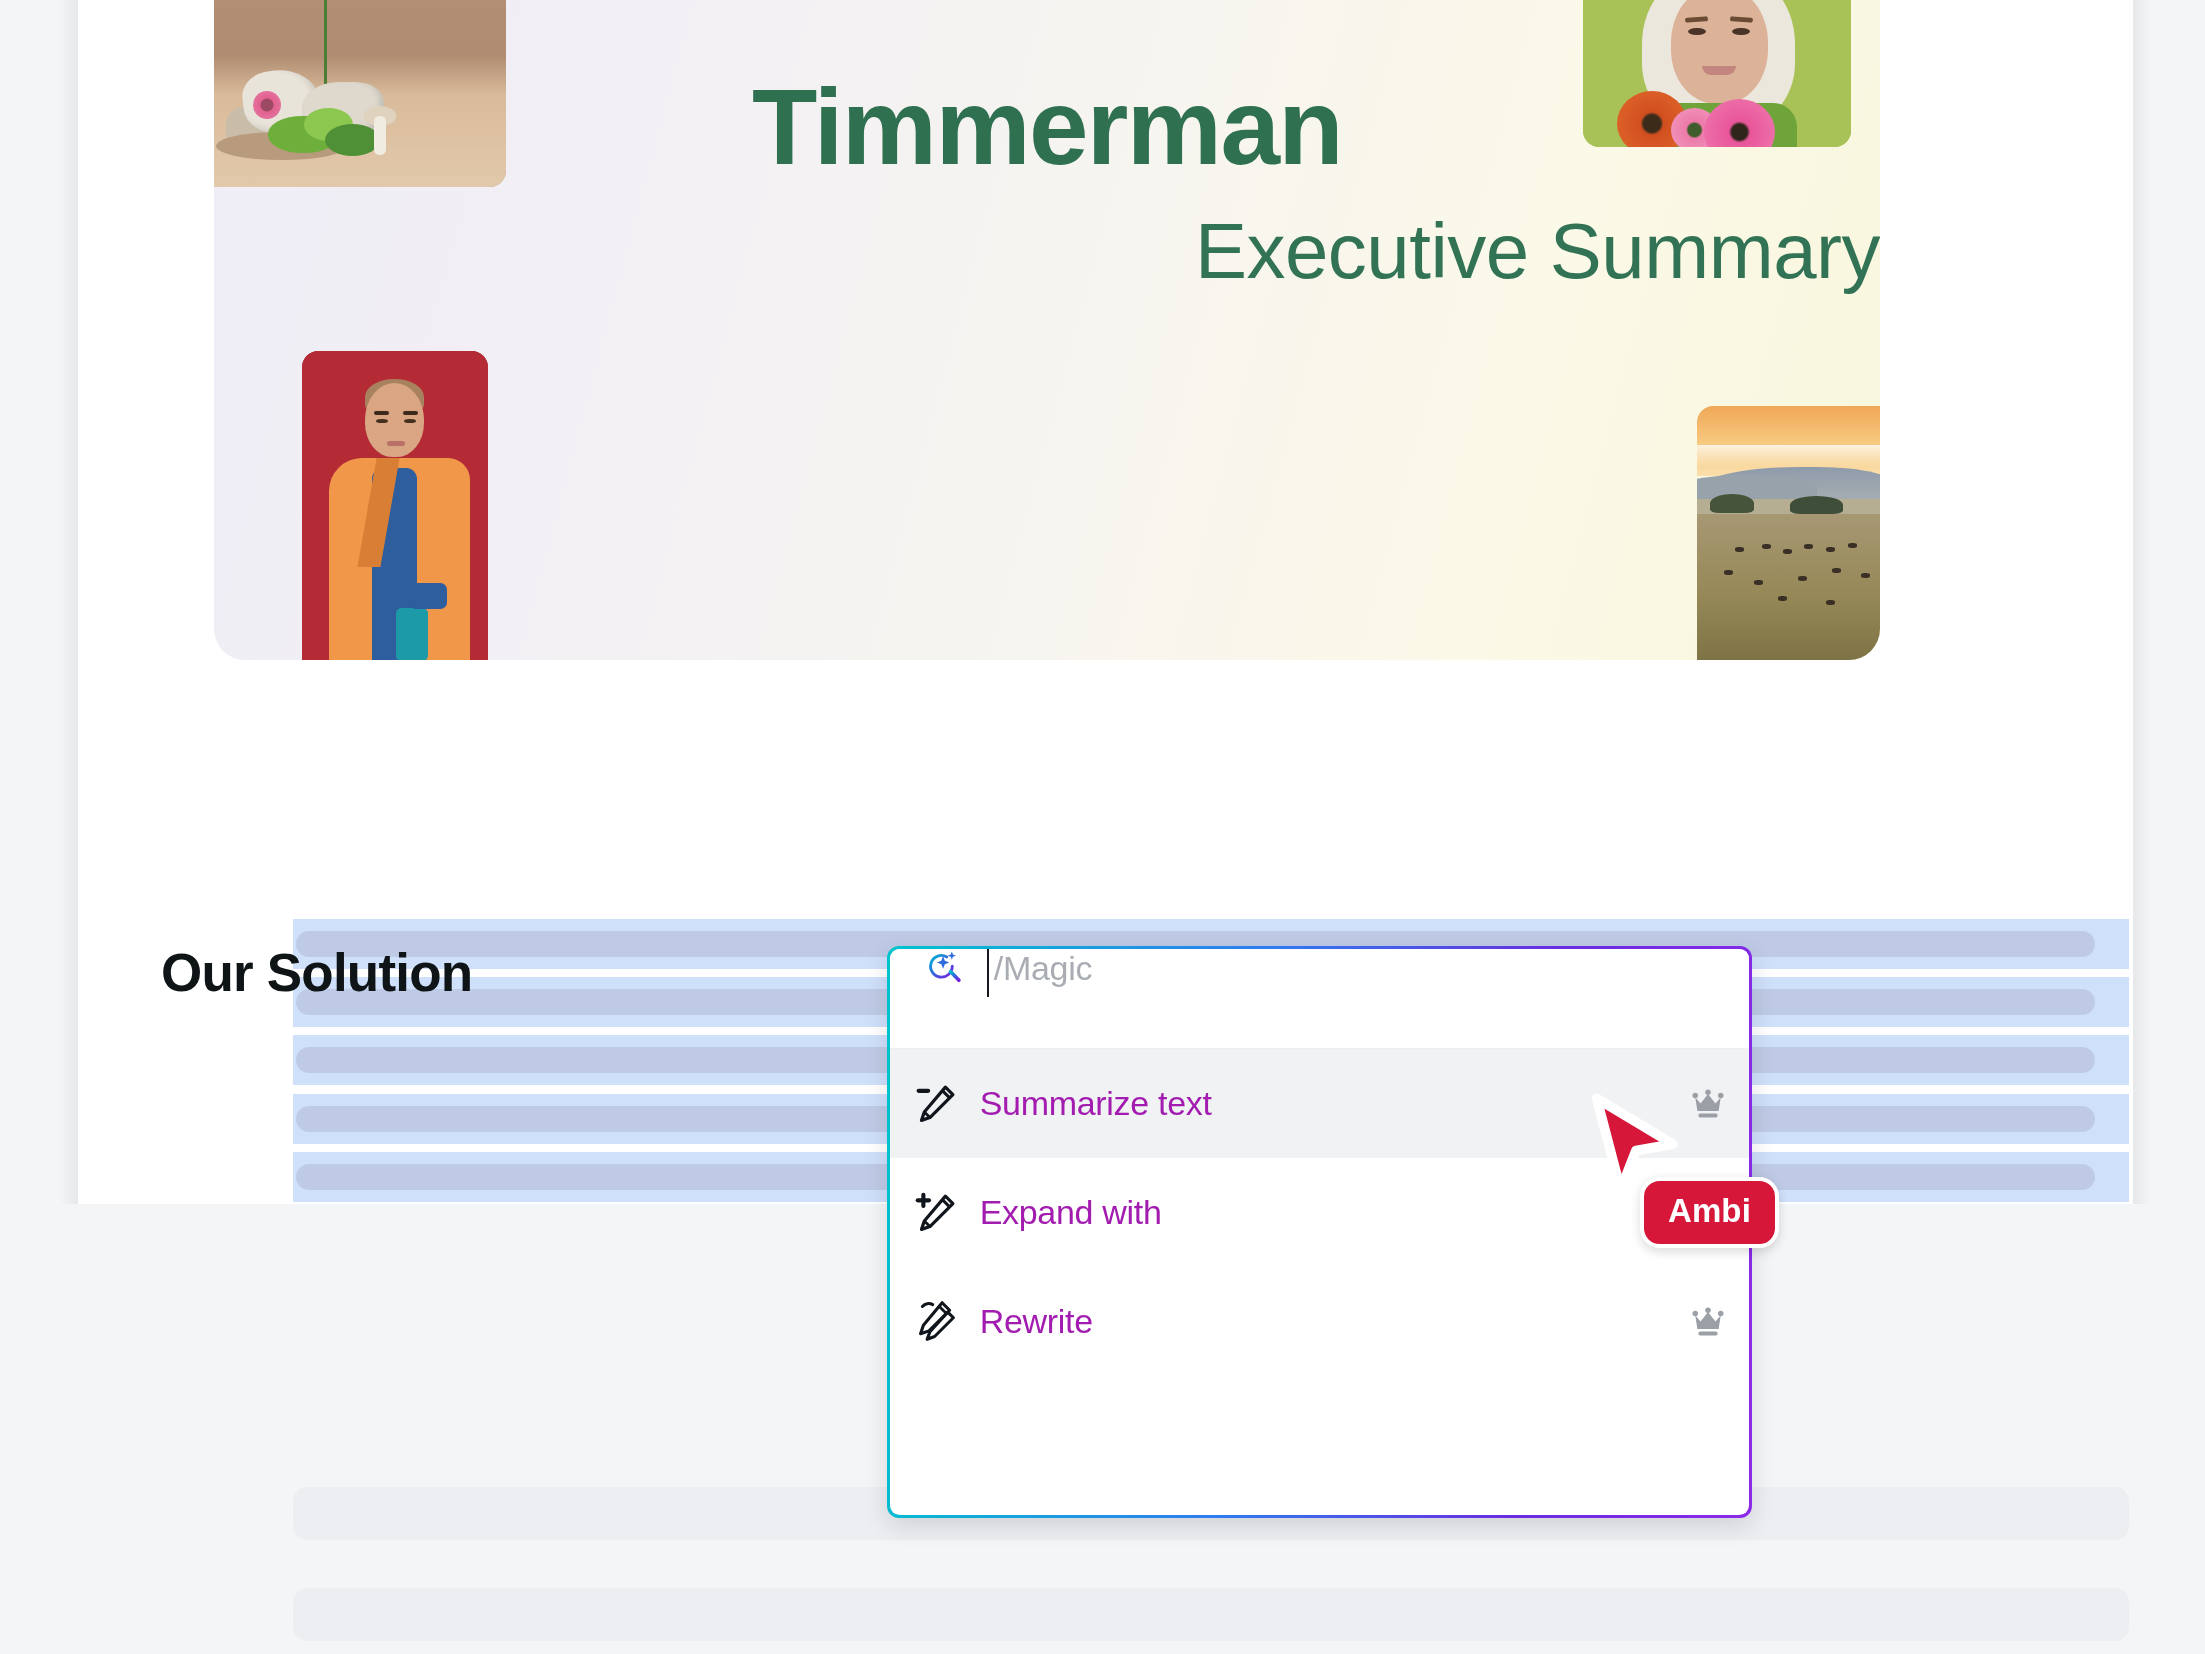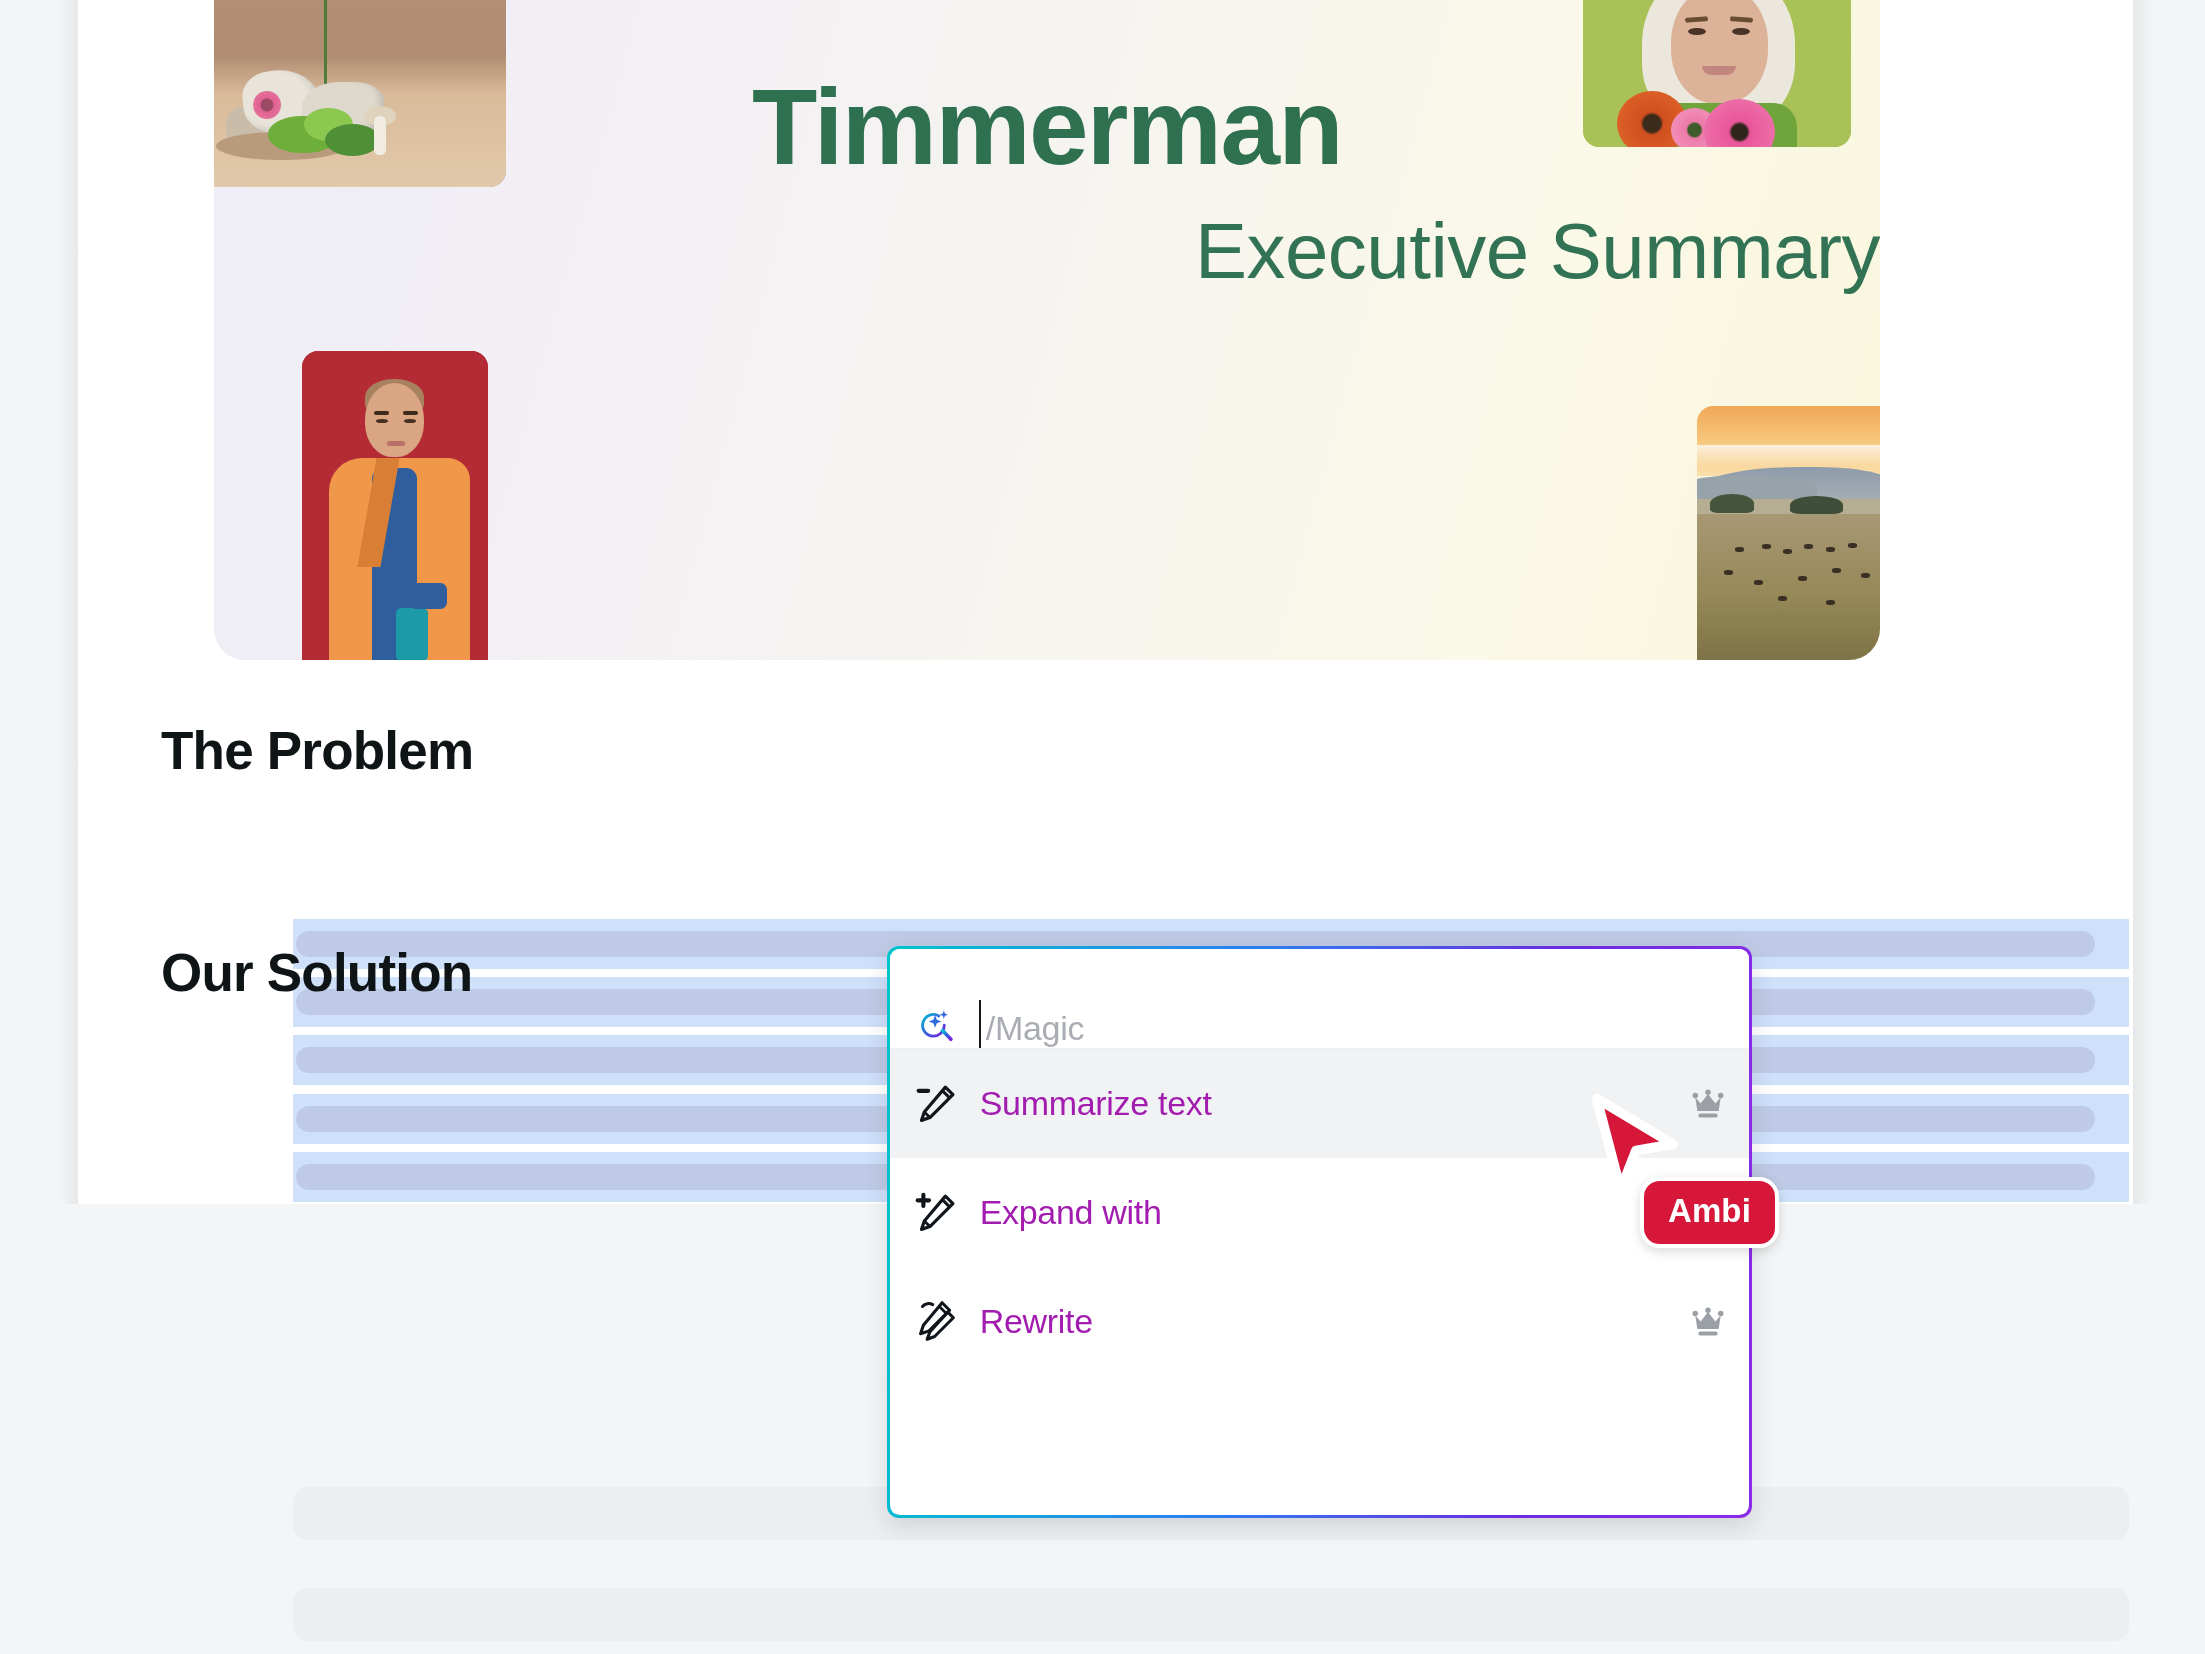--- a/index.html
+++ b/index.html
@@ -132,22 +132,22 @@
     border-radius:12px;
     padding:2.7px;
     background:linear-gradient(95deg,#00c4cc 0%,#2f7bf0 42%,#6a2ce0 74%,#8b2ae8 100%);
     box-shadow:0 7.7px 24px rgba(20,25,40,.13);
   }
   #magic-menu .inner{
     width:100%; height:100%; background:#ffffff; border-radius:9.8px; overflow:hidden;
     display:flex; flex-direction:column;
   }
   #magic-search-row{
-    height:100px; flex:none; display:flex; align-items:flex-end;
-    padding:0 28px; border-bottom:1.1px solid #eceef1; background:#fff;
+    height:100px; flex:none; display:flex; align-items:flex-start;
+    padding:0 36px; border-bottom:1.1px solid #eceef1; background:#fff;
   }
   #magic-search-icon{ width:40px; height:40px; flex:none; }
   #magic-caret{ width:2.7px; height:48px; background:#15191d; margin:0 4.4px 0 21px; flex:none; }
   #magic-placeholder{ font-size:34px; color:#a9adb3; letter-spacing:-0.3px; }
 
   .menu-item{
     height:109px; display:flex; align-items:center; padding:0 24px;
     cursor:pointer; background:#ffffff;
   }
   .menu-item.active{ background:#f1f2f4; }
@@ -243,21 +243,20 @@
       <div class="gnu" style="left:57px; top:174px;"></div>
       <div class="gnu" style="left:101px; top:170px;"></div>
       <div class="gnu" style="left:135px; top:162px;"></div>
       <div class="gnu" style="left:164px; top:167px;"></div>
       <div class="gnu" style="left:81px; top:190px;"></div>
       <div class="gnu" style="left:129px; top:194px;"></div>
     </div>
 
   </div>
 
-  <div class="section-heading" id="heading-problem">The Problem</div>
 
   <div id="selected-paragraph">
     <div class="sel-band">
         <div class="txt-line" style="width:98%"></div>
       </div>
     <div class="sel-band">
         <div class="txt-line" style="width:98%"></div>
       </div>
     <div class="sel-band">
         <div class="txt-line" style="width:98%"></div>

